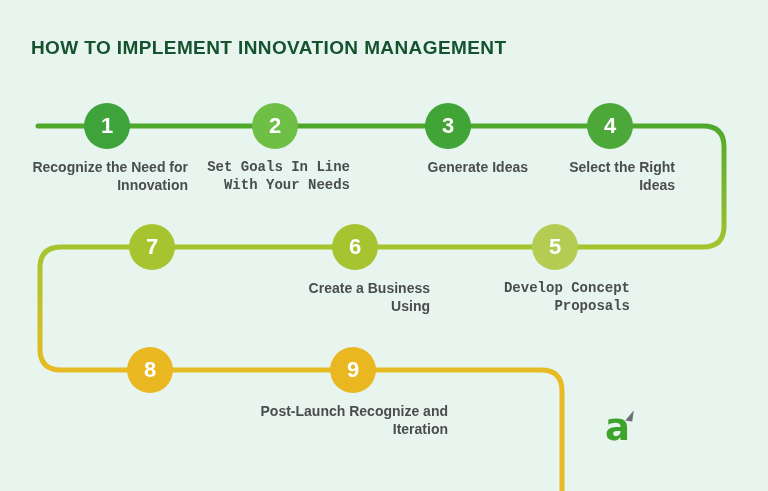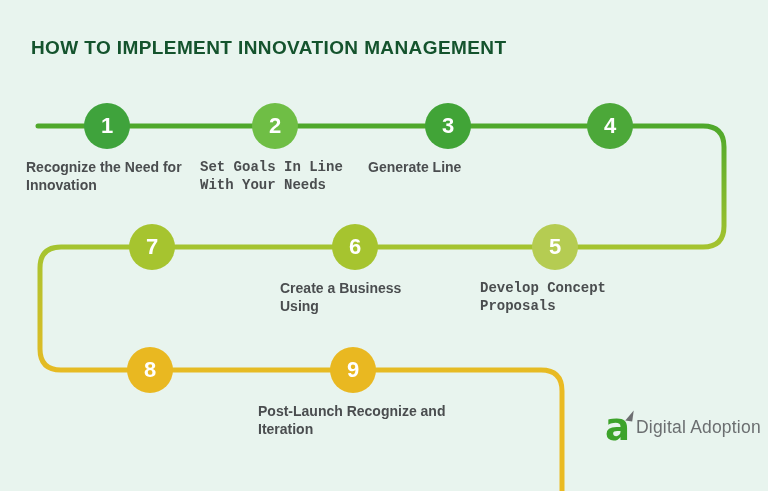--- a/index.html
+++ b/index.html
@@ -32,21 +32,21 @@
     color:#ffffff;
     font-size:22px;
     font-weight:700;
     display:flex;
     align-items:center;
     justify-content:center;
     flex-shrink:0;
   }
   .label {
     margin-top:9px;
-    text-align:left;
+    text-align:right;
     font-size:14px;
     font-weight:700;
     color:#4a4d4f;
     line-height:1.32;
   }
   .logo {
     position:absolute;
     left:605px; top:409px;
     display:flex;
     align-items:center;
@@ -94,24 +94,25 @@
 <div class="step" style="left:107px; top:103px;">
   <div class="circle" style="background: rgb(63, 163, 60);">1</div>
   <div class="label" style="width:162px;">Recognize the Need for Innovation</div>
 </div>
 <div class="step" style="left:275px; top:103px;">
   <div class="circle" style="background: rgb(111, 190, 69);">2</div>
   <div class="label" style="width:150px;font-family:Liberation Mono, monospace;">Set Goals In Line With Your Needs</div>
 </div>
 <div class="step" style="left:448px; top:103px;">
   <div class="circle" style="background: rgb(65, 164, 55);">3</div>
-  <div class="label" style="width:160px;">Generate Line</div>
+  <div class="label" style="width:160px;">Generate Ideas</div>
 </div>
 <div class="step" style="left:610px; top:103px;">
   <div class="circle" style="background: rgb(76, 168, 57);">4</div>
+  <div class="label" style="width:130px;">Select the Right Ideas</div>
 </div>
 
 <div class="step" style="left:555px; top:224px;">
   <div class="circle" style="background: rgb(181, 204, 82);">5</div>
   <div class="label" style="width:150px;font-family:Liberation Mono, monospace;">Develop Concept Proposals</div>
 </div>
 <div class="step" style="left:355px; top:224px;">
   <div class="circle" style="background: rgb(166, 196, 47);">6</div>
   <div class="label" style="width:150px;">Create a Business Using</div>
 </div>
@@ -125,14 +126,13 @@
 <div class="step" style="left:353px; top:347px;">
   <div class="circle" style="background: rgb(233, 184, 33);">9</div>
   <div class="label" style="width:190px;">Post-Launch Recognize and Iteration</div>
 </div>
 
 <div class="logo">
   <span class="logo-mark-wrap">
     <span class="logo-mark" style="color: rgb(61, 163, 43);">a</span>
     <span class="logo-leaf"></span>
   </span>
-  <span class="logo-text" style="color: rgb(107, 110, 112);">Digital Adoption</span>
 </div>
 
 </body></html>

